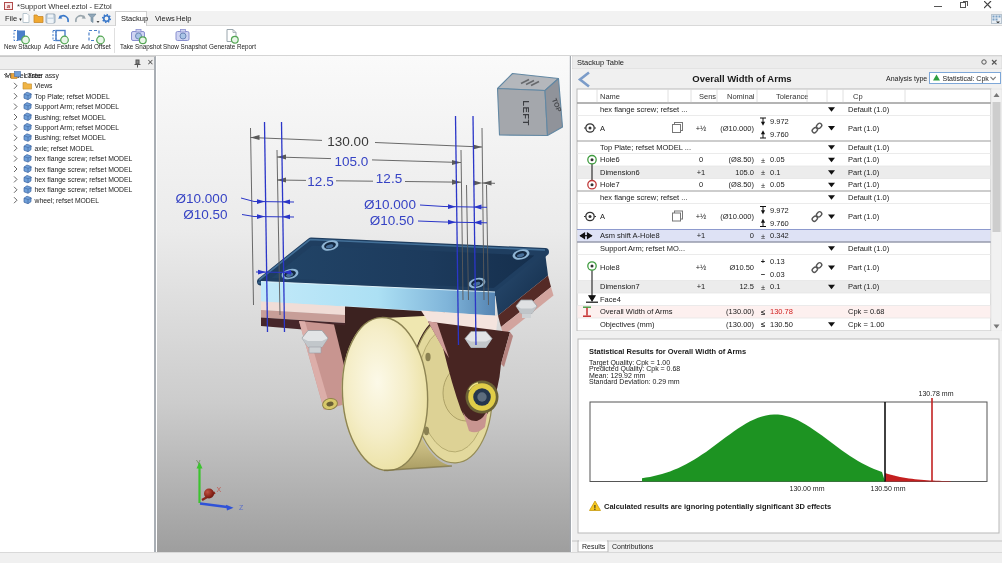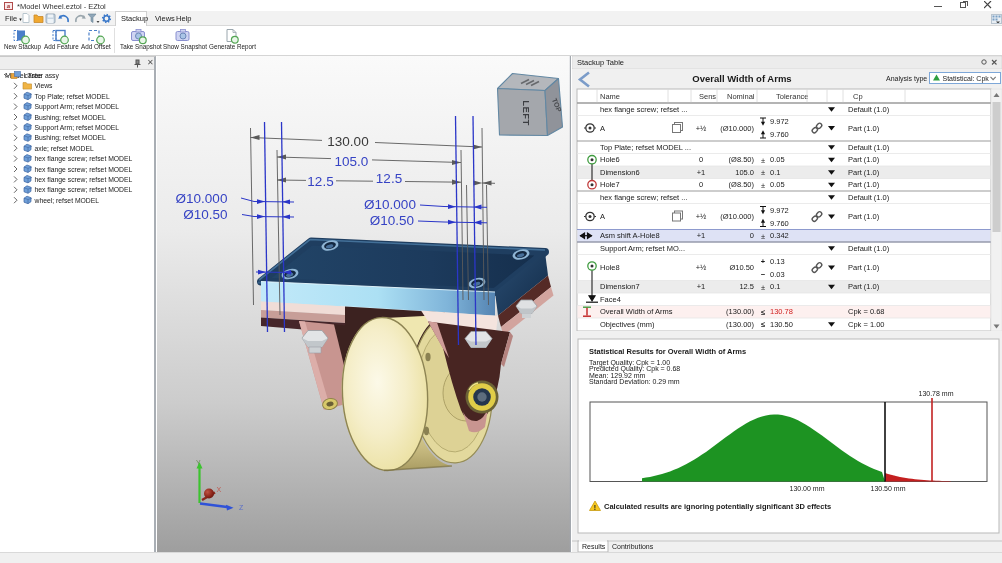--- a/index.html
+++ b/index.html
@@ -7,21 +7,21 @@
 .abs { position:absolute; }
 #win { position:relative; width:1002px; height:563px; background:#fff; }
 .t75 { font-size:7.5px; color:#1a1a1a; }
 </style>
 </head>
 <body>
 <div id="win">
 
   <div class="abs" style="left:0;top:0;width:1002px;height:11px;background:#fff;"></div>
   <div class="abs" style="left:4px;top:2px;width:9px;height:8px;background:#fbeaea;border:1px solid #b04a4a;font-size:6px;color:#a03030;line-height:6px;text-align:center;font-style:italic;font-weight:bold;">a</div>
-  <div class="abs t75" style="left:17px;top:2px;color:#333;">*Model Wheel.eztol - EZtol</div>
+  <div class="abs t75" style="left:17px;top:2px;color:#333;">*Support Wheel.eztol - EZtol</div>
   <div class="abs" style="left:934px;top:6px;width:8px;height:1px;background:#555;"></div>
   <div class="abs" style="left:960px;top:2px;width:6px;height:6px;border:1px solid #555;"></div>
   <div class="abs" style="left:963px;top:1px;width:5px;height:5px;border-top:1px solid #555;border-right:1px solid #555;"></div>
   <svg class="abs" style="left:984px;top:1px;" width="8" height="8">
       <path d="M0,0 L7,7 M7,0 L0,7" stroke="#444" stroke-width="1.2"></path>
     </svg>
 
   <div class="abs" style="left:0;top:11px;width:1002px;height:15px;background:#f2f2f2;border-bottom:1px solid #d9d9d9;"></div>
   <div class="abs t75" style="left:5px;top:14px;color:#222;">File <span style="font-size:5px;">▾</span></div>
 

